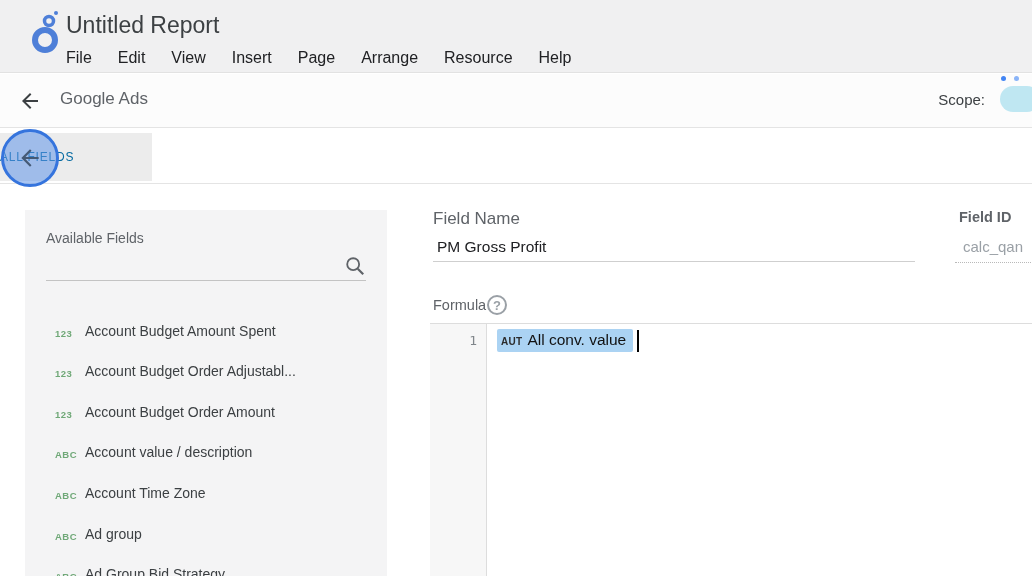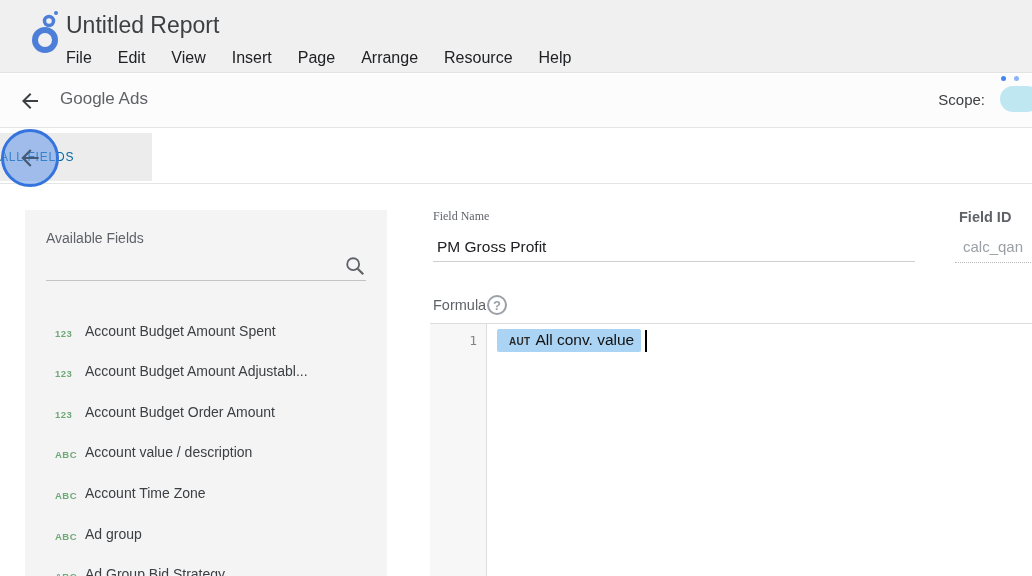--- a/index.html
+++ b/index.html
@@ -45,42 +45,42 @@
   .search-input { position:absolute; left:0; top:0; width:290px; height:26px; border:none;
     background:transparent; outline:none; font-size:14px; color:#3c4043; }
   .search-icon { position:absolute; right:0; bottom:3px; width:22px; height:22px; }
   .field-list { position:absolute; left:0; top:88px; width:362px; }
   .field-row { display:flex; align-items:flex-end; height:40.6px; padding-left:30px; cursor:pointer; }
   .field-type { width:30px; font-size:9.5px; font-weight:bold; letter-spacing:0.5px;
     color:#6fa877; flex:0 0 30px; }
   .field-label { font-size:14px; color:#3c4043; white-space:nowrap; }
 
   
-  .fname-label { position:absolute; left:433px; top:209px; font-size:12px; color:#5f6368;font-family:Liberation Serif, serif; }
+  .fname-label { position:absolute; left:433px; top:209px; font-size:17px; color:#5f6368; }
   .fname-wrap { position:absolute; left:433px; top:232px; width:482px; border-bottom:1px solid #cfcfcf; }
   .fname-input { width:100%; height:29px; border:none; outline:none; background:transparent;
     font-size:15.5px; color:#202124; padding-left:4px; font-family:"Liberation Sans", sans-serif; }
   .fid-label { position:absolute; left:959px; top:209px; font-size:14.5px; color:#5f6368;font-weight:bold; }
   .fid-wrap { position:absolute; left:955px; top:232px; width:90px; border-bottom:1px dotted #b9b9b9; }
   .fid-value { height:30px; line-height:30px; font-size:15px; color:#9aa0a6; padding-left:8px; white-space:nowrap; }
   .formula-label { position:absolute; left:433px; top:297px; font-size:14.5px; color:#5f6368; }
   .help-icon { position:absolute; left:487px; top:295px; width:20px; height:20px;
     border:2px solid #9aa0a6; border-radius:50%; color:#9aa0a6; font-size:13px; font-weight:bold;
     display:flex; align-items:center; justify-content:center; cursor:pointer; }
 
   .editor { position:absolute; left:430px; top:323px; width:602px; height:253px;
     border-top:1px solid #ddd; background:#fff; }
   .gutter { position:absolute; left:0; top:0; width:57px; height:253px;
     background:#f7f7f7; border-right:1px solid #ddd; }
   .line-no { position:absolute; right:9px; top:9px; font-family:"DejaVu Sans Mono", monospace;
     font-size:13px; color:#80868b; }
   .code-area { position:absolute; left:58px; top:0; right:0; bottom:0; cursor:text; }
   .code-line { position:absolute; left:9px; top:5px; display:flex; align-items:center; }
   .chip { display:flex; align-items:baseline; background:#abd3f3; border-radius:2px;
-    padding:2px 7px 3px 12px; }
+    padding:2px 7px 3px 4px; }
   .chip-prefix { font-size:10px; font-weight:bold; letter-spacing:0.3px; color:#2b2b2b; margin-right:5px; }
   .chip-text { font-size:15.5px; color:#111; }
   .caret { width:2px; height:22px; background:#000; margin-left:4px; }
 </style>
 </head>
 <body>
 
 <div class="stage">
 
   <div class="app-header">
@@ -134,21 +134,21 @@
         <line x1="15" y1="15" x2="21" y2="21" stroke="#5f6368" stroke-width="2.4"></line>
       </svg>
     </div>
     <div class="field-list">
       <div class="field-row">
         <span class="field-type">123</span>
         <span class="field-label">Account Budget Amount Spent</span>
       </div>
       <div class="field-row">
         <span class="field-type">123</span>
-        <span class="field-label">Account Budget Amount Adjustabl...</span>
+        <span class="field-label">Account Budget Order Adjustabl...</span>
       </div>
       <div class="field-row">
         <span class="field-type">123</span>
         <span class="field-label">Account Budget Order Amount</span>
       </div>
       <div class="field-row">
         <span class="field-type">ABC</span>
         <span class="field-label">Account value / description</span>
       </div>
       <div class="field-row">

